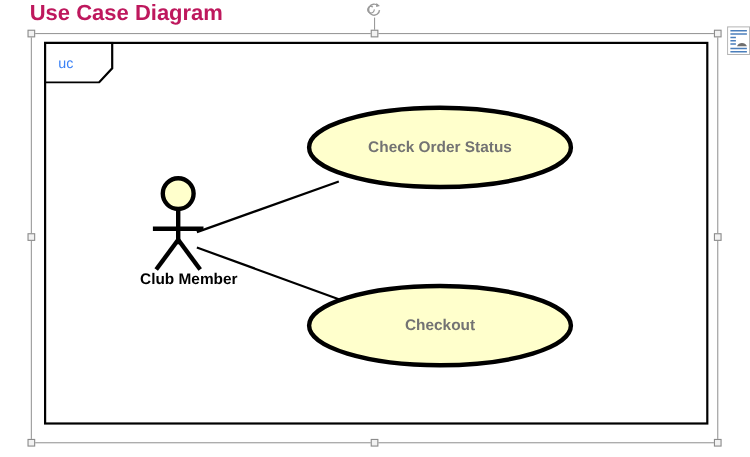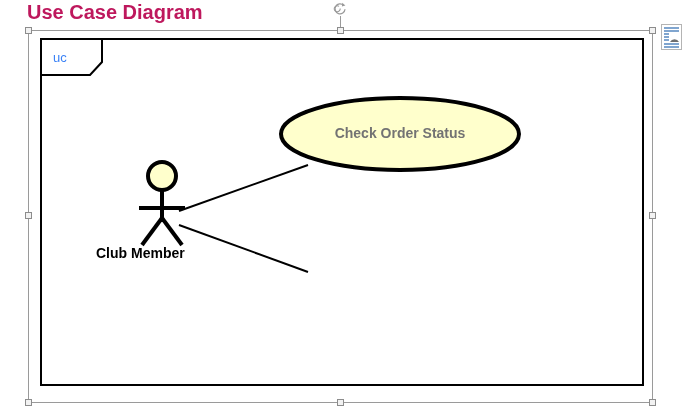--- a/index.html
+++ b/index.html
@@ -102,21 +102,21 @@
     line-height: 16px;
   }
 
   
   #actor { position: absolute; }
   #actor-label {
     position: absolute;
     left: 96px;
     top: 245px;
     width: 120px;
-    text-align: left;
+    text-align: right;
     font-size: 14px;
     font-weight: bold;
     color: #000000;
     line-height: 16px;
     white-space: nowrap;
   }
 
   
   #doc-icon {
     position: absolute;
@@ -180,20 +180,26 @@
   </svg>
   <div id="actor-label">Club Member</div>
 
   <div class="usecase" style="left:278px; top:95px; width:244px; height:78px;">
     <svg style="position:absolute; left:0; top:0;" width="244" height="78" viewBox="0 0 244 78">
       <ellipse cx="122" cy="39" rx="119" ry="36" fill="#FFFFCC" stroke="#000000" stroke-width="4"></ellipse>
     </svg>
     <div class="usecase-label" style="top:30px;">Check Order Status</div>
   </div>
 
+  <div class="usecase" style="left:278px; top:257px; width:244px; height:78px;">
+    <svg style="position:absolute; left:0; top:0;" width="244" height="78" viewBox="0 0 244 78">
+      <ellipse cx="122" cy="39" rx="119" ry="36" fill="#FFFFCC" stroke="#000000" stroke-width="4"></ellipse>
+    </svg>
+    <div class="usecase-label" style="top:30px;">Checkout</div>
+  </div>
 
   <div id="doc-icon">
     <svg width="19" height="24" viewBox="0 0 19 24">
       <rect x="0" y="0" width="19" height="24" fill="#ffffff"></rect>
       <line x1="2" y1="3" x2="17" y2="3" stroke="#4a7ebb" stroke-width="1.4"></line>
       <line x1="2" y1="6" x2="17" y2="6" stroke="#4a7ebb" stroke-width="1.4"></line>
       <line x1="2" y1="9" x2="7" y2="9" stroke="#4a7ebb" stroke-width="1.4"></line>
       <line x1="2" y1="12" x2="7" y2="12" stroke="#4a7ebb" stroke-width="1.4"></line>
       <line x1="2" y1="15" x2="7" y2="15" stroke="#4a7ebb" stroke-width="1.4"></line>
       <path d="M8 17 A5 5 0 0 1 17 17" fill="#6e6e6e"></path>

